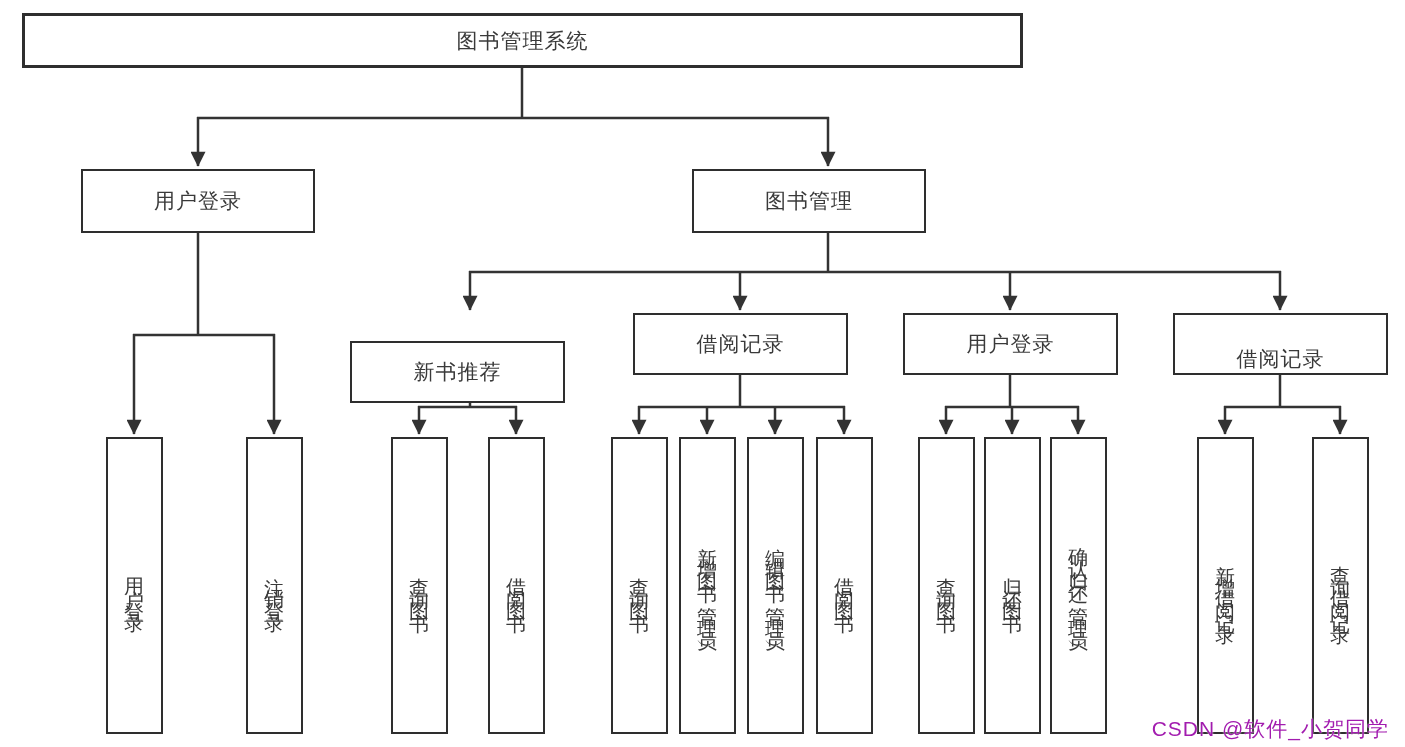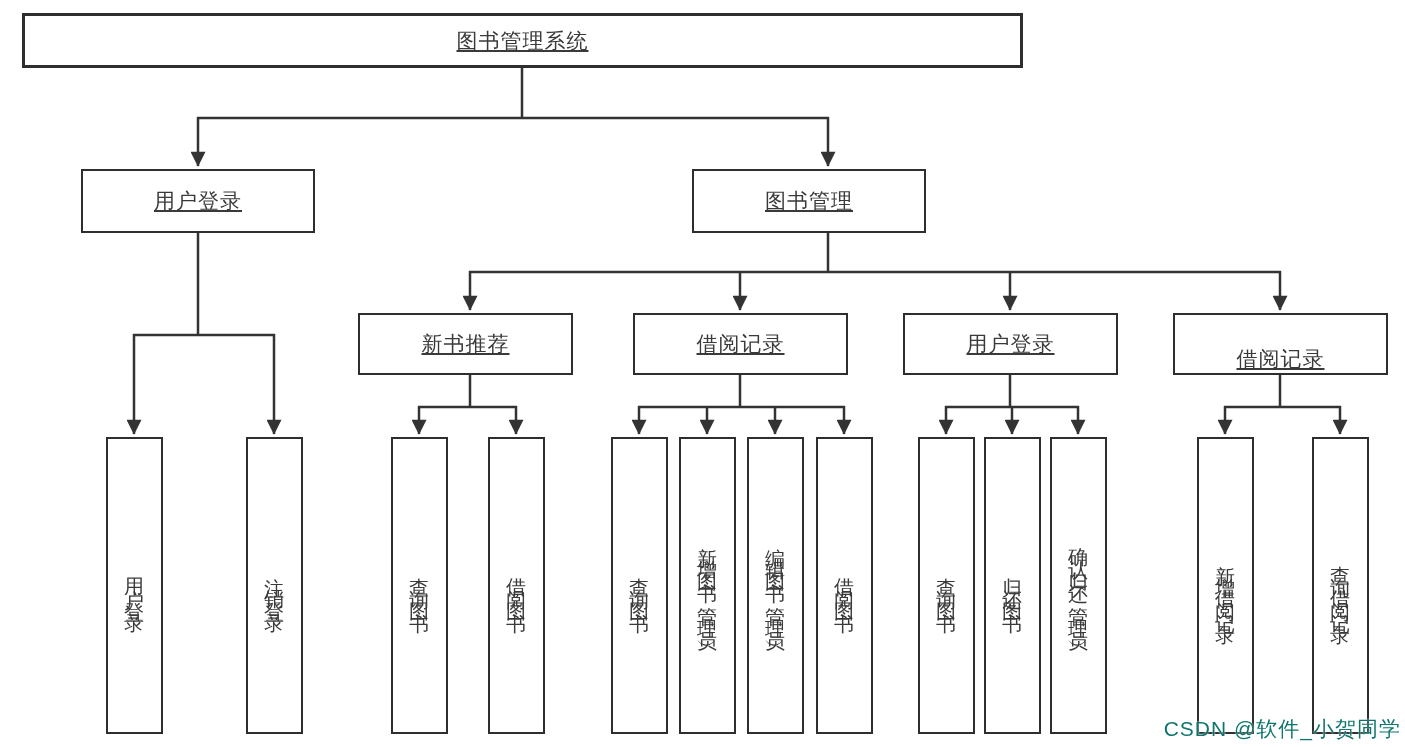--- a/index.html
+++ b/index.html
@@ -17,28 +17,27 @@
     position: absolute;
     border: 2.5px solid #2e2e2e;
     background: #ffffff;
     display: flex;
     align-items: center;
     justify-content: center;
     color: #3a3a3a;
     font-size: 21px;
     letter-spacing: 1px;
     z-index: 2;
-    text-decoration: underline;
   }
   .node.root   { left: 22px;  top: 13px;  width: 1001px; height: 55px; border-width: 3px; }
   .node.lvl2   { top: 169px; height: 64px; width: 234px; }
   .node.lvl2.a { left: 81px; }
   .node.lvl2.b { left: 692px; }
   .node.lvl3   { top: 313px; height: 62px; width: 215px; }
-  .node.lvl3.c1 { left: 358px; }
+  .node.lvl3.c1 { left: 350px; margin-top: 28px; }
   .node.lvl3.c2 { left: 633px; }
   .node.lvl3.c3 { left: 903px; }
   .node.lvl3.c4 { left: 1173px; align-items: flex-end; }
 
   .leaf {
     position: absolute;
     top: 437px; height: 297px; width: 57px;
     border: 2.5px solid #2e2e2e;
     background: #ffffff;
     display: flex;
@@ -64,23 +63,23 @@
   .leaf.l7  { left: 747px; }
   .leaf.l8  { left: 816px; }
   .leaf.l9  { left: 918px; }
   .leaf.l10 { left: 984px; }
   .leaf.l11 { left: 1050px; }
   .leaf.l12 { left: 1197px; }
   .leaf.l13 { left: 1312px; }
 
   .watermark {
     position: absolute;
-    right: 4px; bottom: 4px;
+    right: 16px; bottom: 4px;
     font-size: 21px;
-    color: #0f766e;
+    color: #a21caf;
     text-shadow: 0 0 2px #ffffff;
     z-index: 3;
     letter-spacing: 1px;
   }
 </style>
 </head>
 <body>
 
 <div class="canvas">
 

